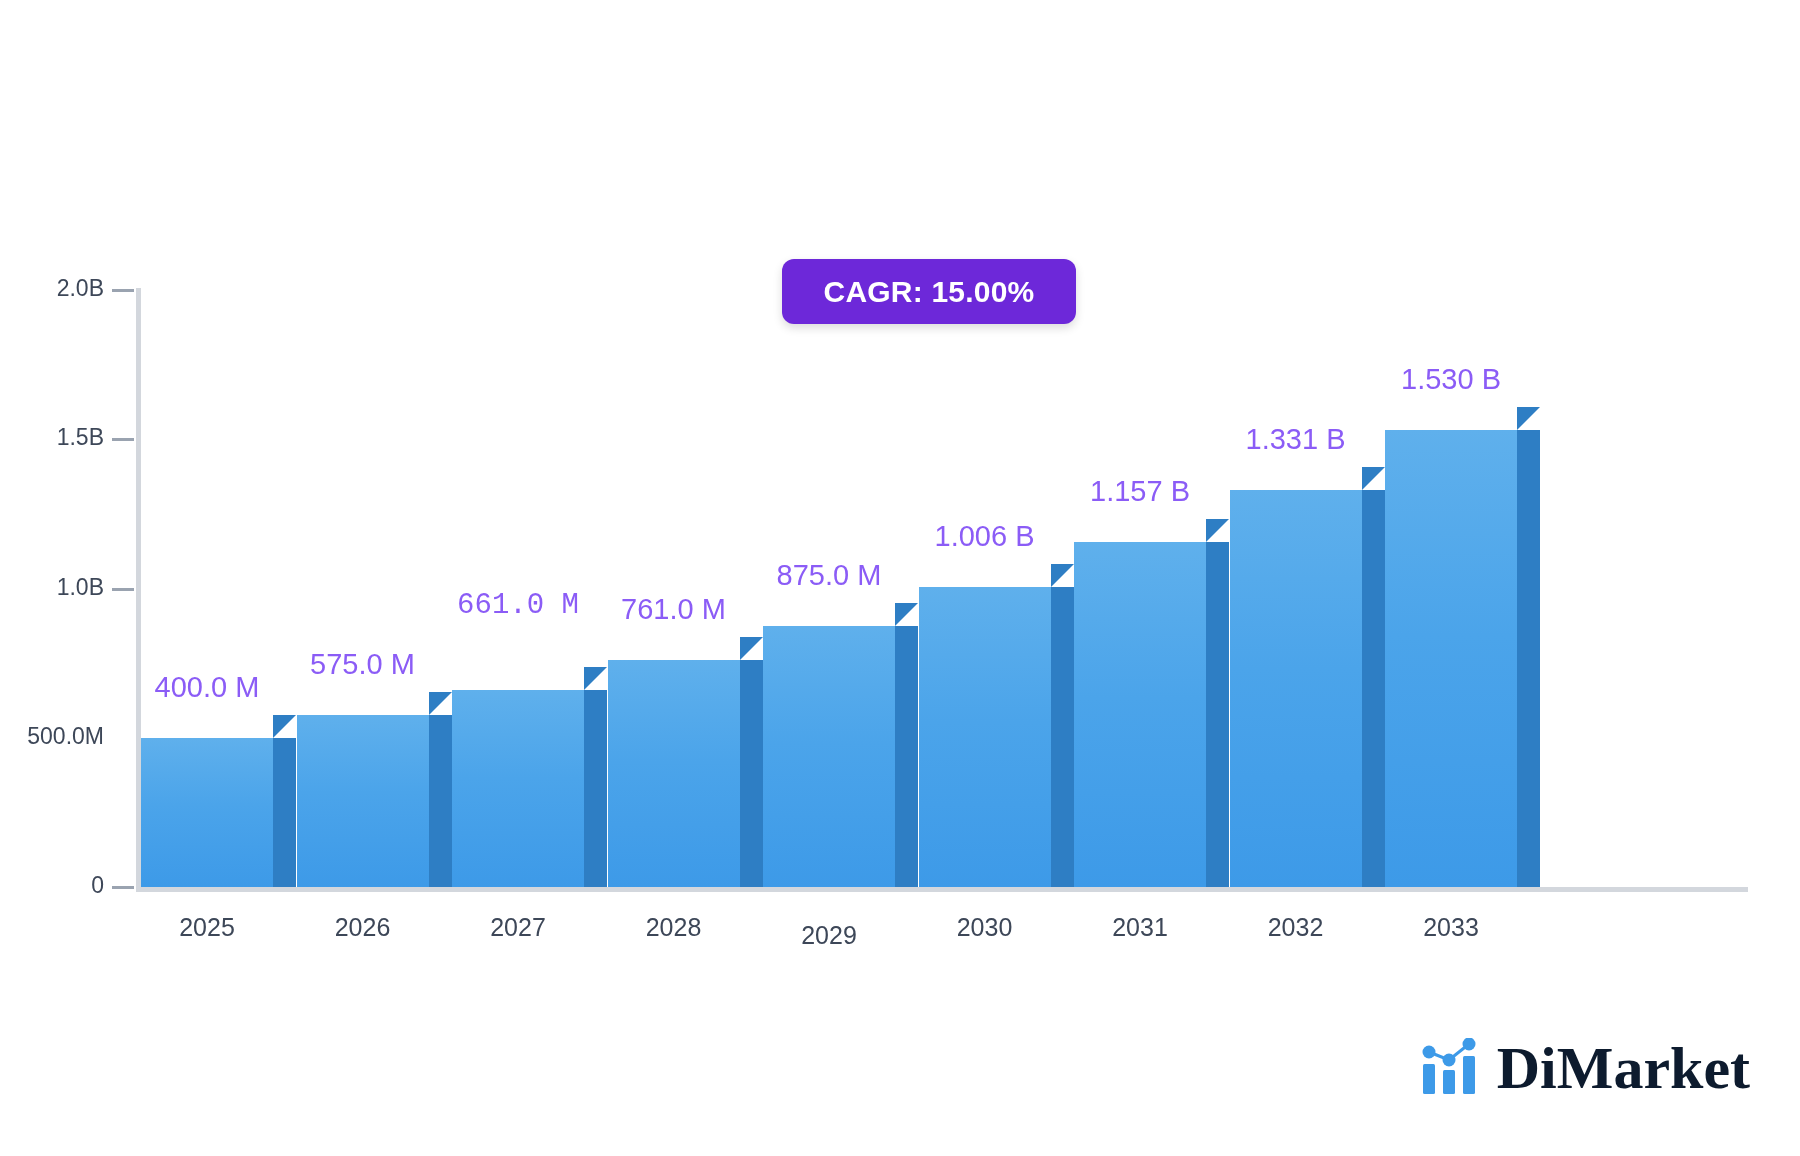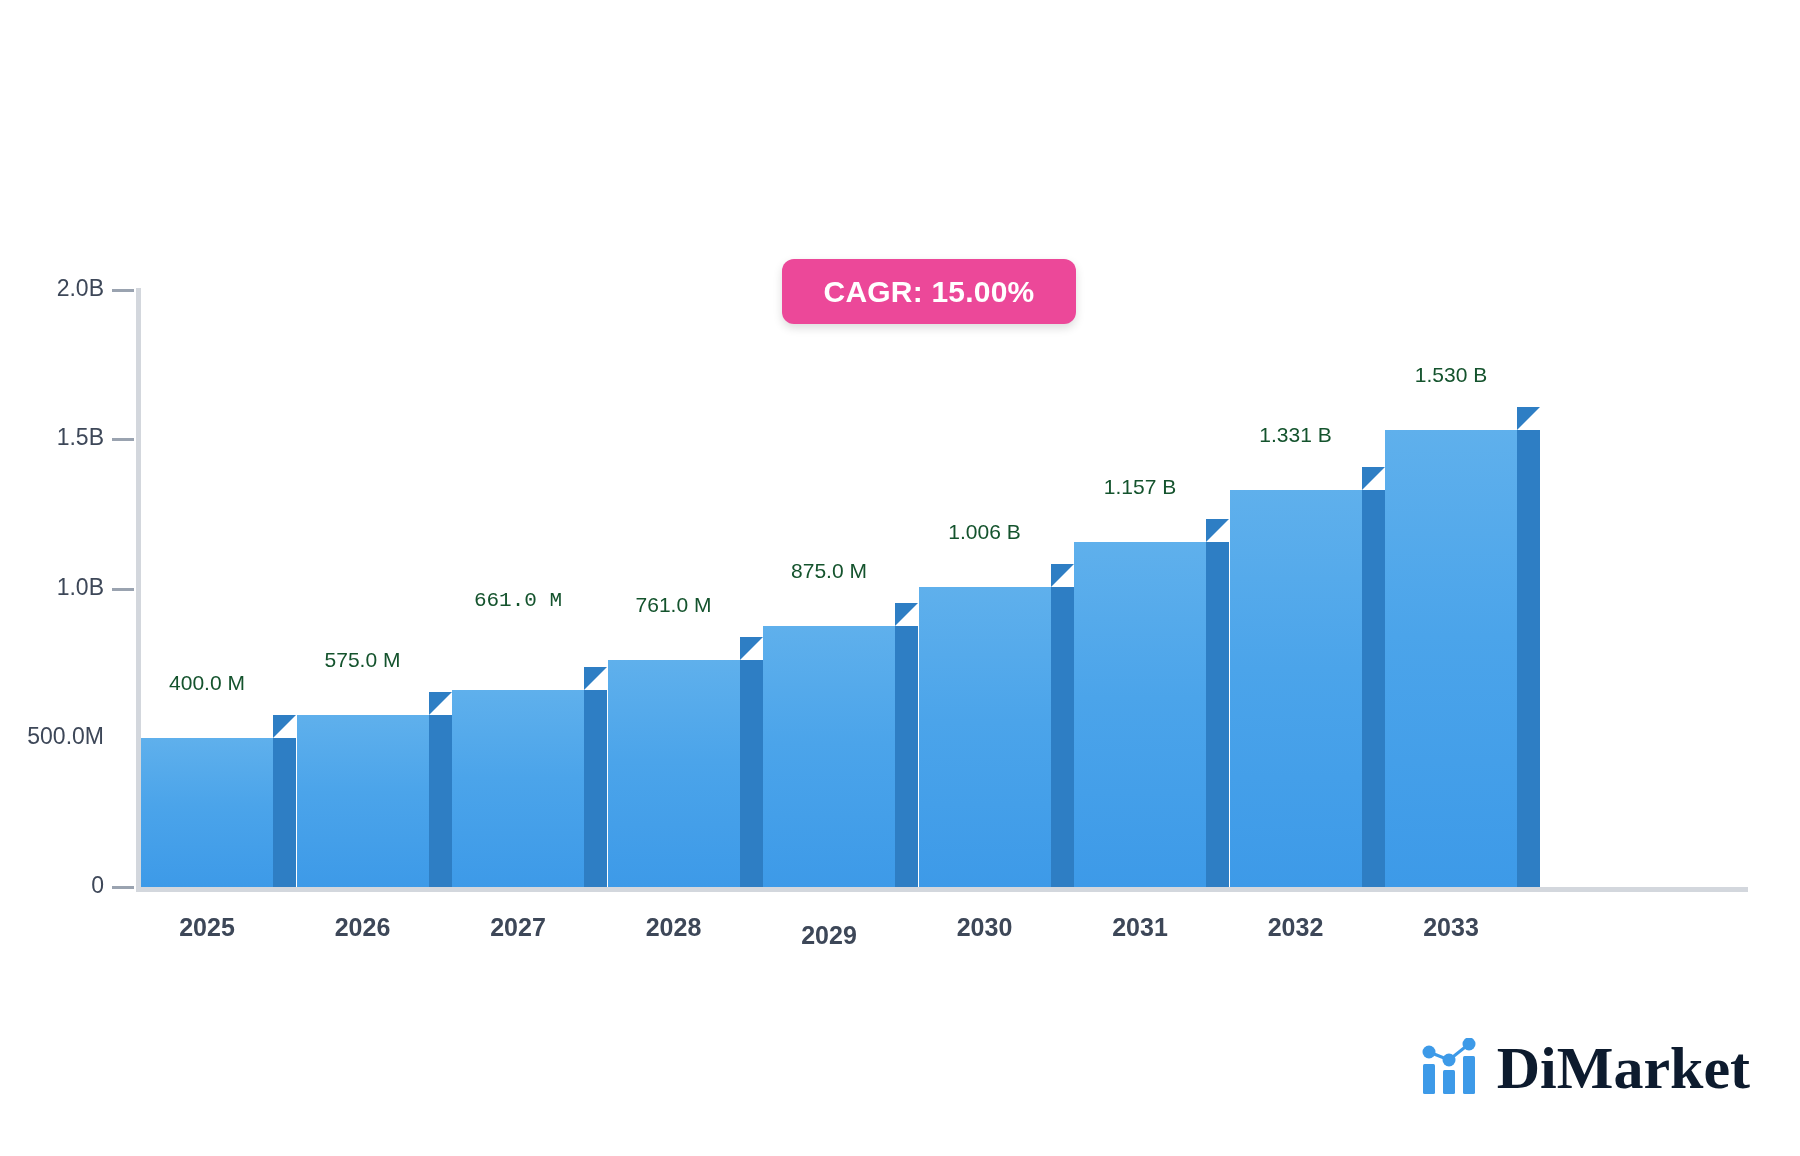--- a/index.html
+++ b/index.html
@@ -21,21 +21,21 @@
   }
   #chart-subtitle{
     position:absolute; top:172px; left:0; width:1800px;
     text-align:center;
     font-size:28px; font-weight:bold; color:#3d4758;
     white-space:nowrap;
   }
   #cagr-badge{
     position:absolute; top:259px; left:782px;
     width:294px; height:65px;
-    background:#ec4899;
+    background:#6d28d9;
     border-radius:12px;
     display:flex; align-items:center; justify-content:center;
     box-shadow:0 4px 10px rgba(0,0,0,0.14);
   }
   #cagr-badge span{
     color:#ffffff; font-size:30px; font-weight:bold; letter-spacing:0.2px;
   }
 
   
   #plot{
@@ -81,27 +81,27 @@
     background:#2e7ec4;
   }
   .bar-side-top{
     position:absolute;
     width:0; height:0;
     border-style:solid;
   }
   .bar-label{
     position:absolute;
     text-align:center;
-    font-size:21px; color:#14532d;
+    font-size:29px; color:#8b5cf6;
     white-space:nowrap;
   }
   .xtick-label{
     position:absolute;
     text-align:center;
-    font-size:25px; font-weight:bold; color:#3d4758;
+    font-size:25px; font-weight:normal; color:#3d4758;
     white-space:nowrap;
   }
 
   
   #logo{
     position:absolute;
     right:50px; bottom:56px;
     display:flex; gap:14px;
   }
   #logo-wordmark{

